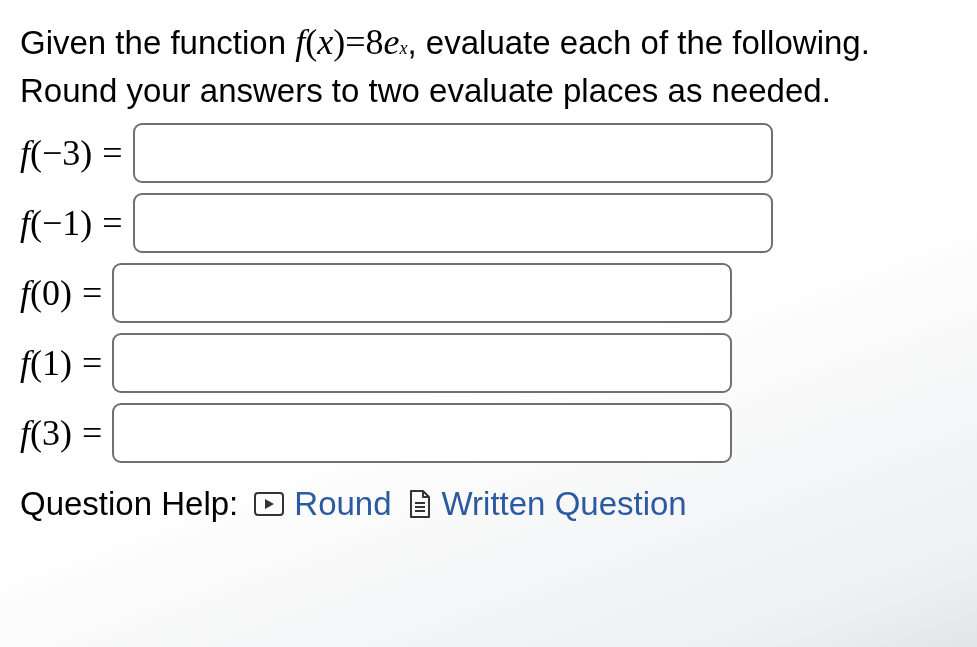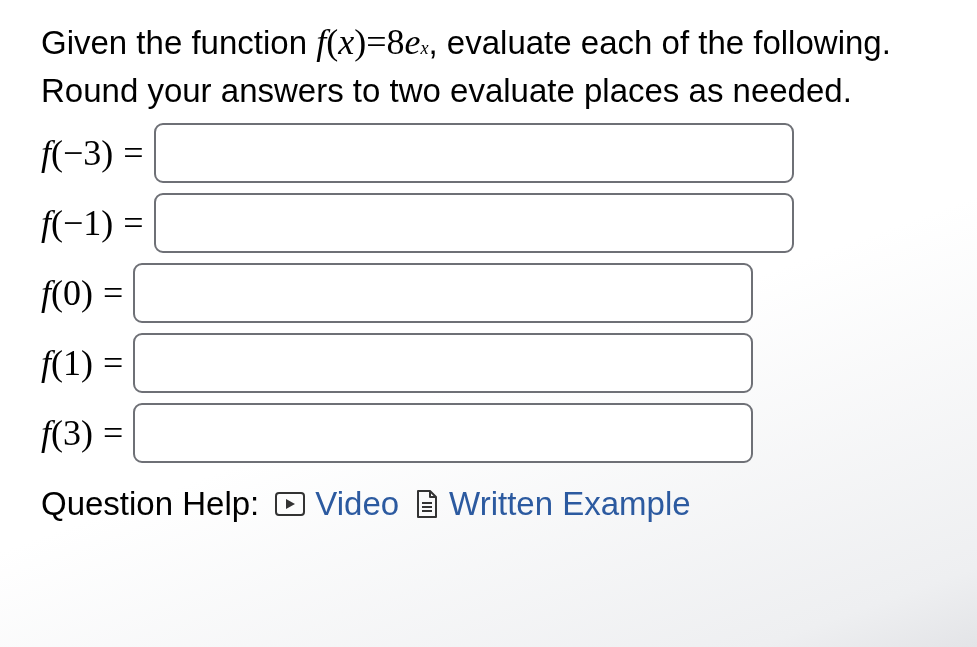--- a/index.html
+++ b/index.html
@@ -6,21 +6,20 @@
     margin: 0;
     padding: 0;
     width: 977px;
     height: 647px;
     font-family: "Trebuchet MS", "Segoe UI", Verdana, sans-serif;
     background: linear-gradient(160deg, #ffffff 0%, #ffffff 55%, #eeeff1 92%, #e3e4e7 100%);
     overflow: hidden;
   }
   .page {
     padding: 18px 20px 0 20px;
-    margin-left: 21px;
   }
   .prompt {
     font-size: 33px;
     color: #000;
     line-height: 1.38;
     margin-bottom: 10px;
   }
   .math-ital {
     font-family: "Times New Roman", Times, serif;
     font-style: italic;
@@ -161,30 +160,30 @@
   <div class="help">
     <span>Question Help:</span>
 
     <a class="help-link">
       <span class="icon-box">
         <svg width="30" height="24" viewBox="0 0 30 24">
           <rect x="1" y="1" width="28" height="22" rx="3" ry="3" fill="none" stroke="#333" stroke-width="2"></rect>
           <polygon points="11,7 11,17 20,12" fill="#333"></polygon>
         </svg>
       </span>
-      <span>Video</span>
+      <span>Round</span>
     </a>
 
     <a class="help-link">
       <span class="icon-box">
         <svg width="24" height="28" viewBox="0 0 24 28">
           <path d="M3 1 H15 L21 7 V27 H3 Z" fill="none" stroke="#333" stroke-width="2" stroke-linejoin="round"></path>
           <path d="M15 1 V7 H21" fill="none" stroke="#333" stroke-width="2" stroke-linejoin="round"></path>
           <line x1="7" y1="13" x2="17" y2="13" stroke="#333" stroke-width="2"></line>
           <line x1="7" y1="17" x2="17" y2="17" stroke="#333" stroke-width="2"></line>
           <line x1="7" y1="21" x2="17" y2="21" stroke="#333" stroke-width="2"></line>
         </svg>
       </span>
-      <span>Written Example</span>
+      <span>Written Question</span>
     </a>
   </div>
 
 </div>
 
 </body></html>

